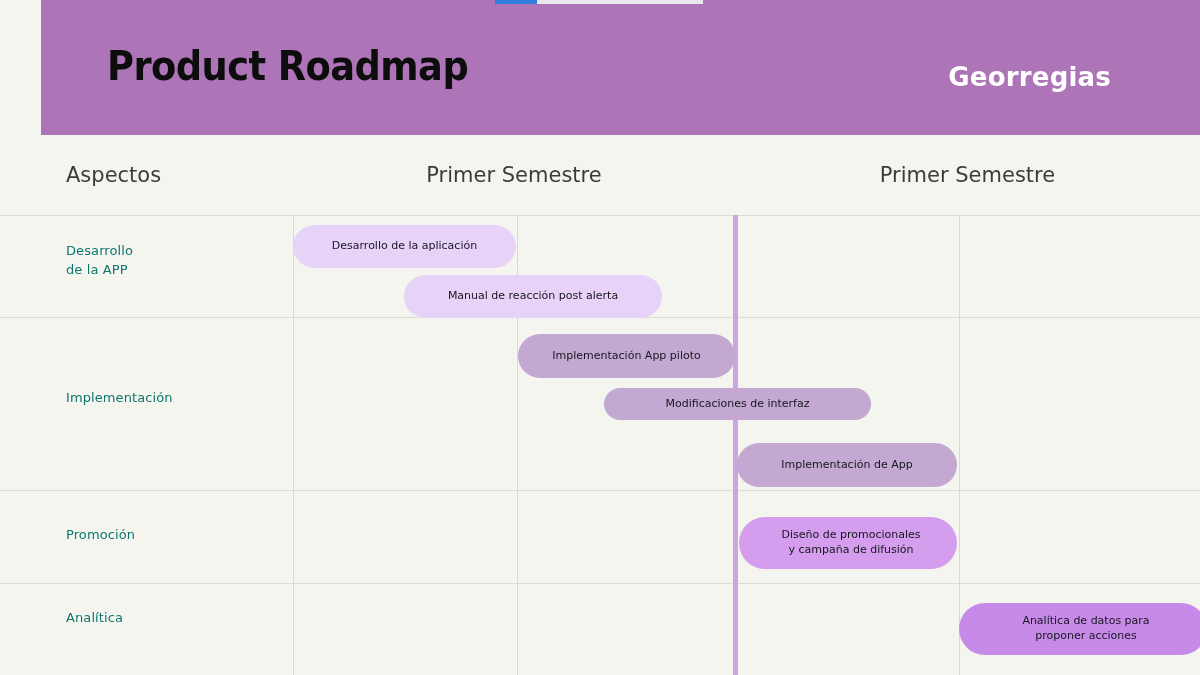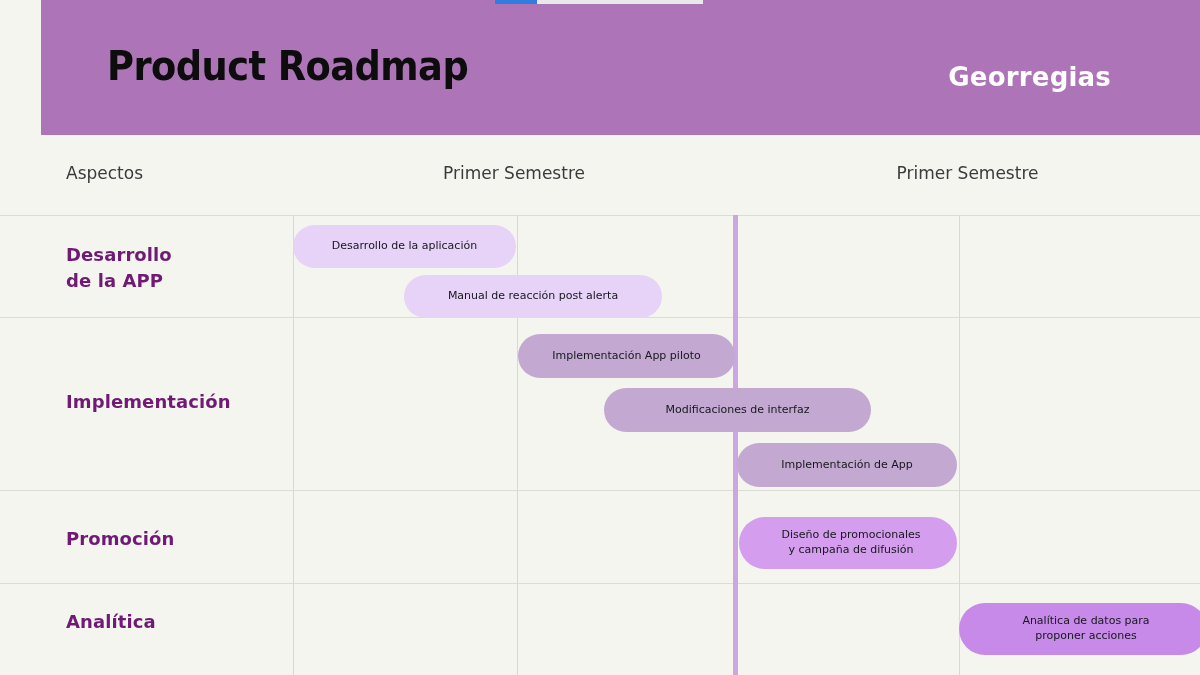--- a/index.html
+++ b/index.html
@@ -31,37 +31,37 @@
   }
   .brand{
     position:absolute;right:130px;top:62px;
     font-weight:700;font-size:26px;color:#ffffff;letter-spacing:.2px;
     white-space:nowrap;
   }
 
   
   .colhead{position:absolute;left:0;top:135px;width:1200px;height:80px;}
   .colhead .ch{
-    position:absolute;top:28px;font-size:17px;color:#3b3b3b;font-weight:400;
+    position:absolute;top:28px;font-size:21px;color:#3b3b3b;font-weight:400;
     white-space:nowrap;
   }
   .ch-aspects{left:66px;}
   .ch-s1{left:293px;width:442px;text-align:center;}
   .ch-s2{left:735px;width:465px;text-align:center;}
 
   
   .grid{position:absolute;left:0;top:215px;width:1200px;height:460px;}
   .hline{position:absolute;left:0;width:1200px;height:1px;background:#dcdcd6;}
   .vline{position:absolute;top:0;width:1px;height:460px;background:#d9d9d2;}
   .vline-accent{position:absolute;top:0;width:5px;height:460px;background:#cba6e0;}
 
   
   .rowlabel{
     position:absolute;left:66px;
-    font-weight:700;font-size:18px;color:#701a75;line-height:1.45;
+    font-weight:400;font-size:13px;color:#0f766e;line-height:1.45;
     letter-spacing:.1px;
   }
 
   
   .pill{
     position:absolute;border-radius:999px;
     display:flex;align-items:center;justify-content:center;
     text-align:center;box-sizing:border-box;
     font-size:11px;color:#17171f;line-height:1.3;
     padding:0 14px;
@@ -107,21 +107,21 @@
     </div>
 
     <div class="pill" style="left:293px;top:10px;width:223px;height:43px;background:#e7d2f8;">Desarrollo de la aplicación</div>
 
     <div class="pill" style="left:404px;top:60px;width:258px;height:43px;background:#e7d2f8;text-align:right;">Manual de reacción post alerta</div>
 
     <div class="rowlabel" style="top:174px;">Implementación</div>
 
     <div class="pill" style="left:518px;top:119px;width:217px;height:44px;background:#c3a8d2;text-align:right;">Implementación App piloto</div>
 
-    <div class="pill" style="left:604px;top:173px;width:267px;height:44px;background:#c3a8d2;">Modificaciones de interfaz</div>
+    <div class="pill" style="left:604px;top:173px;width:267px;height:32px;background:#c3a8d2;">Modificaciones de interfaz</div>
 
     <div class="pill" style="left:737px;top:228px;width:220px;height:44px;background:#c3a8d2;">Implementación de App</div>
 
     <div class="rowlabel" style="top:311px;">Promoción</div>
 
     <div class="pill two-line" style="left:739px;top:302px;width:218px;height:52px;background:#d49ded;flex-direction:column;">
       <span>Diseño de promocionales</span>
       <span>y campaña de difusión</span>
     </div>
 

